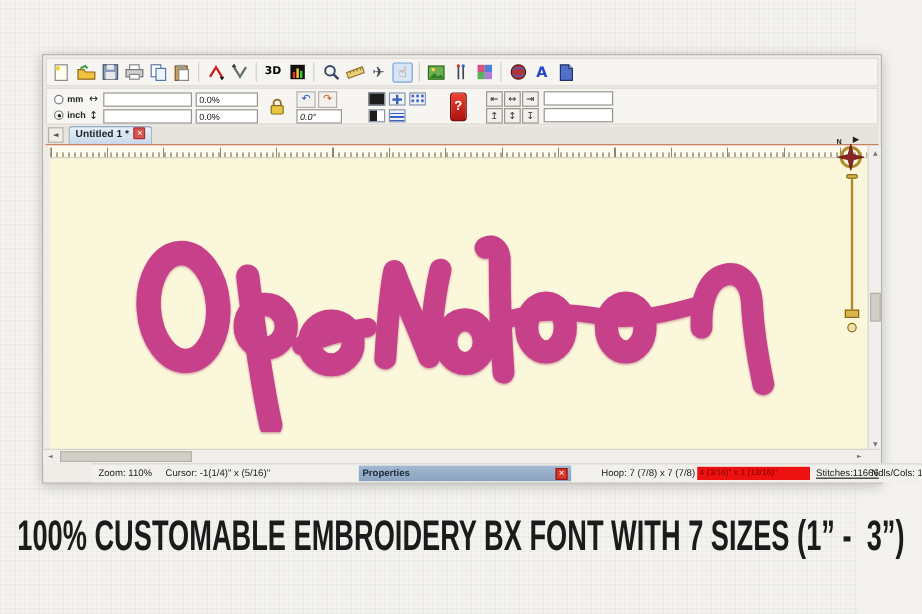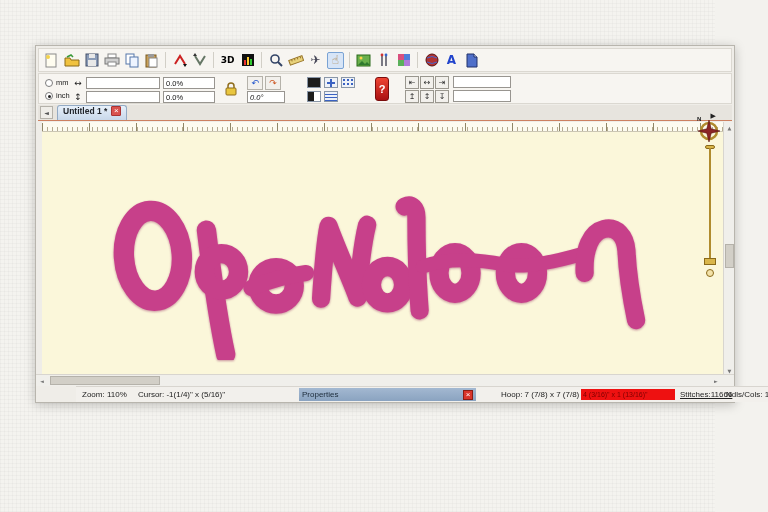--- a/index.html
+++ b/index.html
@@ -25,21 +25,21 @@
   .selected-tool { background:#d7e5f7; border:1px solid #7aa3d4; border-radius:2px; }
   .sep { width:1px; height:16px; background:#d2cfc7; margin:0 2px; flex:0 0 auto; }
 
   
   .toolbar2 { position:absolute; left:2px; top:27px; right:2px; height:31px;
     background:#f7f5f1; border:1px solid #dbd8d1; }
   .t2 { position:absolute; }
   .radio-row { display:flex; align-items:center; gap:3px; height:13px; }
   .radio { width:8px; height:8px; border:1px solid #7c7c7c; border-radius:50%; background:#fff; position:relative; }
   .radio.checked::after { content:""; position:absolute; left:2px; top:2px; width:3px; height:3px; border-radius:50%; background:#222; }
-  .radio-label { font-size:7.5px; color:#222; }
+  .radio-label { font-size:7.5px; color:#222;font-weight:bold; }
   .fld { height:12px; border:1px solid #989590; background:#fff; font-size:7.5px; padding:0 2px;
     font-family:"Liberation Sans",sans-serif; color:#111; }
   .dim-row { display:flex; align-items:center; gap:3px; height:14px; }
   .arr-ic { font-size:9px; font-family:"DejaVu Sans",sans-serif; color:#222; width:10px; text-align:center; }
   .mini-btn { width:16px; height:14px; border:1px solid #b5b2aa; background:#f2f0ec; display:inline-flex;
     align-items:center; justify-content:center; font-size:9px; font-family:"DejaVu Sans",sans-serif; }
   .disp { width:14px; height:11px; border:1px solid #8a97a8; display:inline-block; }
   .disp-dark { background:#1c1c1c; }
   .disp-move { background:linear-gradient(#3a62c2 0 0) center/8px 2px no-repeat,
                linear-gradient(#3a62c2 0 0) center/2px 8px no-repeat, #eef2f8; }
@@ -99,21 +99,21 @@
   .hscroll .left { left:0; } .hscroll .right { right:12px; }
   .hthumb { position:absolute; left:14px; top:1px; width:110px; height:9px; background:#d2cfc7; border:1px solid #b5b2aa; }
 
   
   .statusbar { position:absolute; left:0; bottom:0; width:698px; height:16px; background:#f2f0ec;
     border-top:1px solid #d8d5cf; font-size:8px; color:#222;margin-left:40px; }
   .sb { position:absolute; top:3px; white-space:nowrap; }
   .sb-zoom { left:6px; } .sb-cursor { left:62px; }
   .props-strip { position:absolute; left:223px; top:1px; width:177px; height:13px;
     background:linear-gradient(#a3b8d1,#8aa3c0); display:flex; align-items:center; padding:0 3px; }
-  .props-label { font-size:8px; font-weight:normal; color:#1c2b3a; }
+  .props-label { font-size:8px; font-weight:bold; color:#1c2b3a; }
   .props-close { margin-left:auto; width:10px; height:10px; background:#d9352b; border:1px solid #8a1d15;
     color:#fff; font-size:8px; line-height:8px; text-align:center; }
   .sb-hoop { left:425px; }
   .sel-strip { position:absolute; left:505px; top:2px; width:94px; height:11px; background:#ee1111;
     color:#7d0000; font-size:7px; line-height:11px; padding:0 2px; white-space:nowrap; overflow:hidden; }
   .sb-stitches { left:604px;text-decoration:underline; } .sb-ndls { left:650px; }
 
   
   .caption-wrap { position:absolute; left:0; top:412px; width:768px; height:70px;
     display:flex; align-items:center; justify-content:center; }
@@ -389,14 +389,17 @@
         <span class="props-close">×</span>
       </div>
       <span class="sb sb-hoop">Hoop: 7 (7/8) x 7 (7/8)</span>
       <span class="sel-strip">4 (3/16)" x 1 (13/16)"</span>
       <span class="sb sb-stitches">Stitches:11666</span>
       <span class="sb sb-ndls">Ndls/Cols: 1/5</span>
     </div>
 
   </div>
 
+  <div class="caption-wrap">
+    <span class="caption">100% CUSTOMABLE EMBROIDERY BX FONT WITH 7 SIZES (1” -  3”)</span>
+  </div>
 
 </div>
 
 </body></html>

